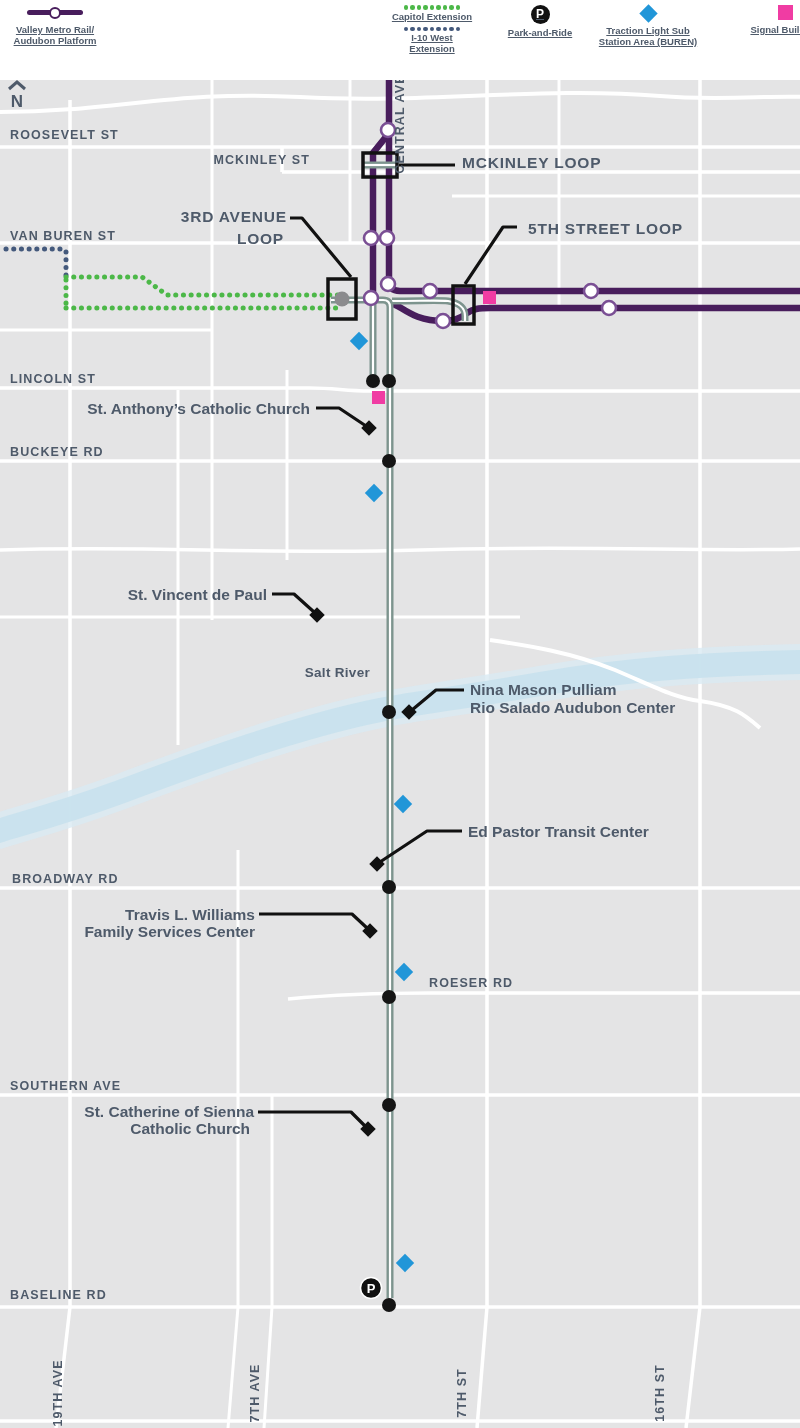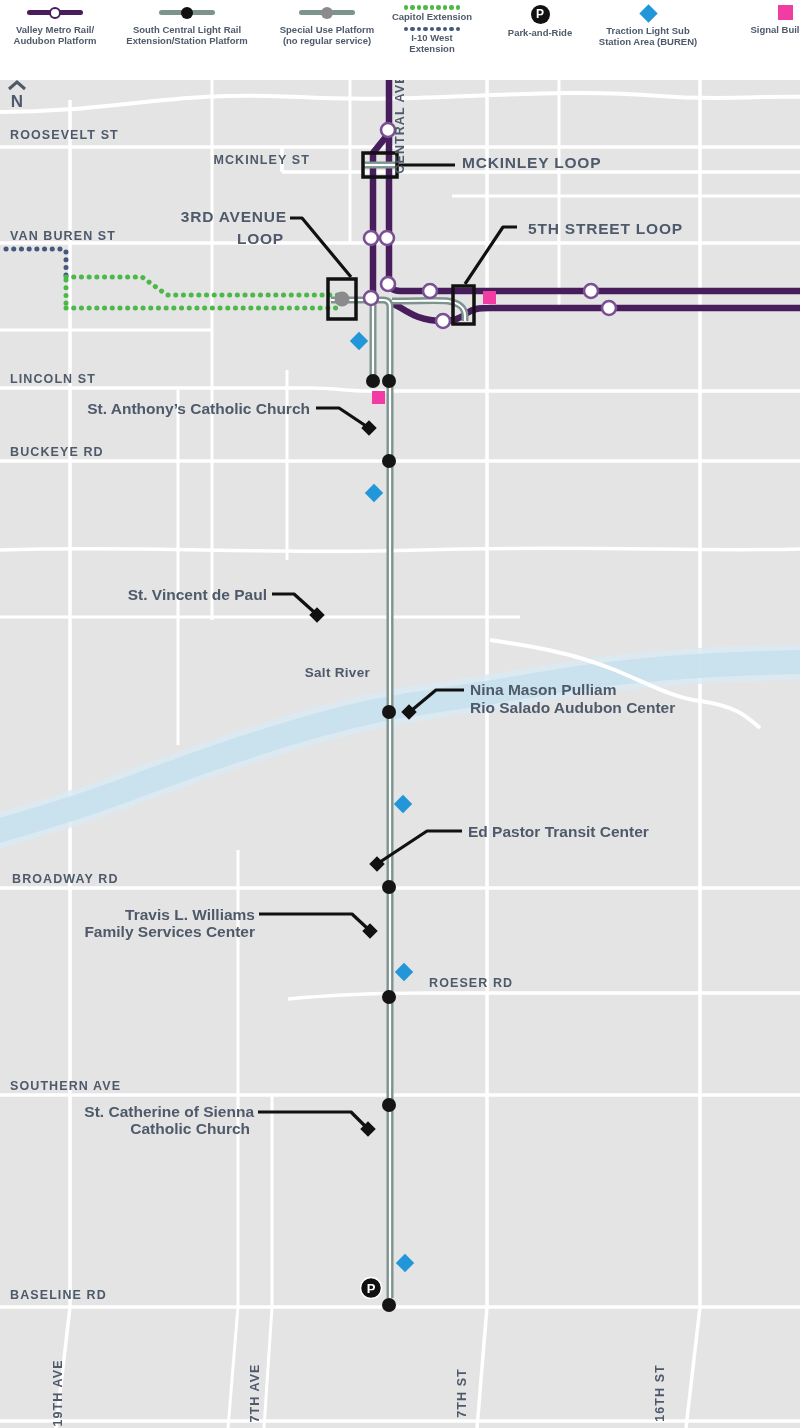--- a/index.html
+++ b/index.html
@@ -1,21 +1,21 @@
 <!DOCTYPE html>
 <html style="--purple: #481d5c; --purple-ring: #7a4f94; --teal: #7d948e; --green: #4cb848; --navy: #44597c; --blue: #2196d8; --pink: #f03ca3; --slate: #4e5a6a; --bg: #e4e4e5; --road: #ffffff; --river: #c8e1ed; --river-halo: #daeaf2; --gray: #8b8b8d;"><head>
 <meta charset="utf-8">
 <style>
   html,body{margin:0;padding:0;background:#fff;}
   #stage{position:relative;width:800px;height:1428px;background:#fff;overflow:hidden;
          font-family:"Liberation Sans",sans-serif;}
   
   #legend{position:absolute;left:0;top:0;width:800px;height:80px;background:#fff;z-index:5;}
   .leg-item{position:absolute;top:5px;text-align:center;color:var(--slate);
-            font-size:9.5px;font-weight:700;line-height:11px;}
+            font-size:9.5px;font-weight:700;line-height:11px;text-decoration:underline;}
   .leg-sym{position:relative;height:15px;margin:0 auto 4px auto;width:56px;}
   .leg-line{position:absolute;left:0;top:5px;width:56px;height:5px;border-radius:3px;}
   .leg-line.purple{background:var(--purple);}
   .leg-line.teal{background:var(--teal);}
   .leg-circ{position:absolute;left:50%;top:50%;transform:translate(-50%,-50%);
             width:12px;height:12px;border-radius:50%;box-sizing:border-box;}
   .leg-circ.white{background:#fff;border:2.5px solid var(--purple);}
   .leg-circ.black{background:#111;}
   .leg-circ.gray{background:var(--gray);}
   .dotrow{display:flex;gap:2px;justify-content:center;margin:2px 0 1px 0;}
@@ -246,37 +246,21 @@
 
     <div class="leg-item" style="left:2px;width:106px;text-align:center;">
       <div class="leg-sym">
         <div class="leg-line purple"></div>
         <div class="leg-circ white"></div>
       </div>
       <div>Valley Metro Rail/</div>
       <div>Audubon Platform</div>
     </div>
 
-    <div class="leg-item" style="left:112px;width:150px;">
-      <div class="leg-sym">
-        <div class="leg-line teal"></div>
-        <div class="leg-circ black"></div>
-      </div>
-      <div>South Central Light Rail</div>
-      <div>Extension/Station Platform</div>
-    </div>
-
-    <div class="leg-item" style="left:266px;width:122px;">
-      <div class="leg-sym">
-        <div class="leg-line teal"></div>
-        <div class="leg-circ gray"></div>
-      </div>
-      <div>Special Use Platform</div>
-      <div>(no regular service)</div>
-    </div>
+
 
     <div class="leg-item" style="left:388px;width:88px;top:3px;">
       <div class="dotrow">
         <div class="dot green"></div>
           <div class="dot green"></div>
           <div class="dot green"></div>
           <div class="dot green"></div>
           <div class="dot green"></div>
           <div class="dot green"></div>
           <div class="dot green"></div>

